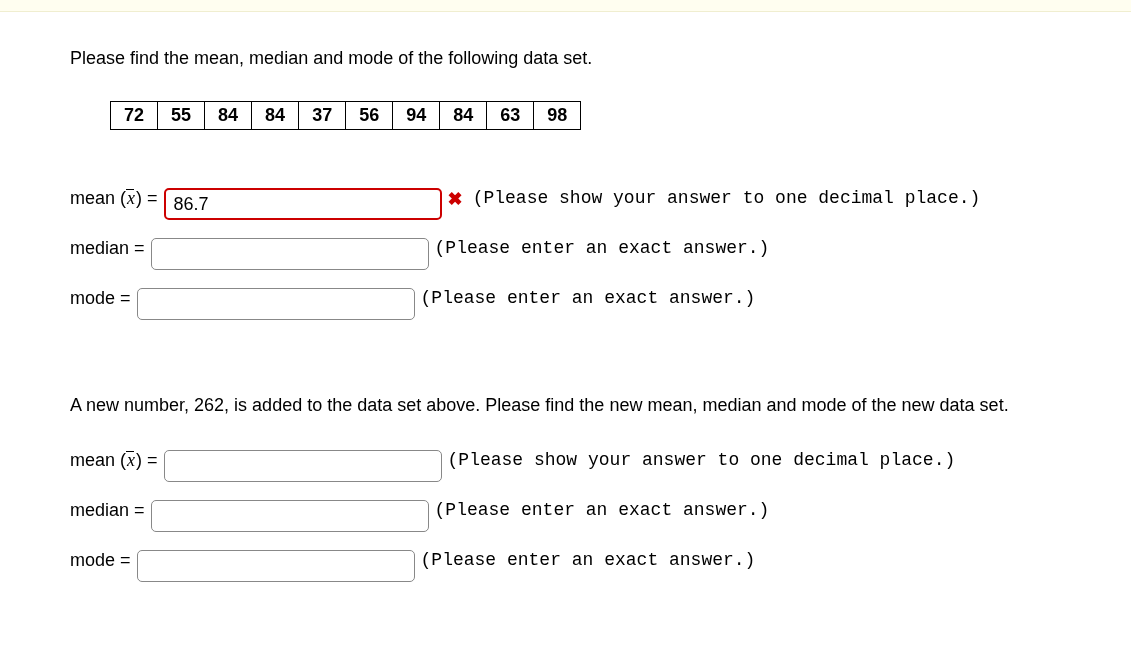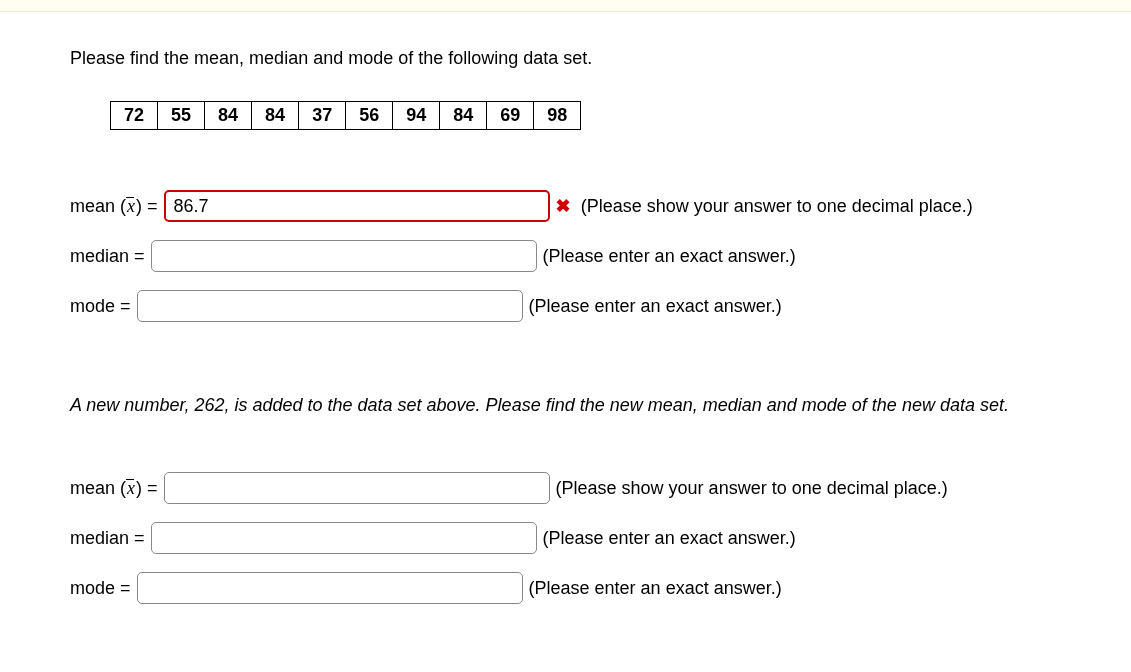--- a/index.html
+++ b/index.html
@@ -29,21 +29,21 @@
     }
     .data-table td {
       border: 1px solid #000;
       padding: 3px 13px;
       text-align: center;
       font-size: 18px;
       font-weight: bold;
     }
     .answer-row {
       display: flex;
-      align-items: center;
+      align-items: flex-start;
       margin-bottom: 14px;
       height: 36px;
     }
     .label {
       white-space: nowrap;
       margin-right: 6px;
     }
     .label-mean { }
     .xbar {
       font-family: "Times New Roman", serif;
@@ -61,42 +61,42 @@
       height: 1px;
       background: #000;
     }
     .answer-input {
       font-size: 18px;
       font-family: inherit;
       padding: 4px 8px;
       border: 1px solid #888;
       border-radius: 5px;
       height: 32px;
-      width: 386px;
+      width: 278px;
     }
     .answer-input.incorrect {
       border: 2px solid #c00;
     }
     .x-mark {
       color: #c00;
       font-weight: bold;
       font-size: 18px;
       margin-left: 6px;
       margin-right: 4px;
     }
     .hint {
       margin-left: 6px;
+      font-family: Liberation Mono, monospace;
     }
     .section-break {
       height: 54px;
     }
     .paragraph {
-      margin-bottom: 52px;
+      margin-bottom: 32px;
       line-height: 1.45;
-      font-style: italic;
     }
   </style>
 </head>
 <body>
 
 <div class="top-strip"></div>
 
 <div class="content">
 
   <div class="prompt">Please find the mean, median and mode of the following data set.</div>
@@ -105,21 +105,21 @@
     <tbody>
         <tr>
       <td>72</td>
       <td>55</td>
       <td>84</td>
       <td>84</td>
       <td>37</td>
       <td>56</td>
       <td>94</td>
       <td>84</td>
-      <td>69</td>
+      <td>63</td>
       <td>98</td>
     </tr>
   </tbody>
     </table>
 
   <div class="answer-row">
     <span class="label label-mean">
       <span>mean (</span><span class="xbar">x</span><span>) = </span>
     </span>
     <input type="text" class="answer-input incorrect" value="86.7" style="">

